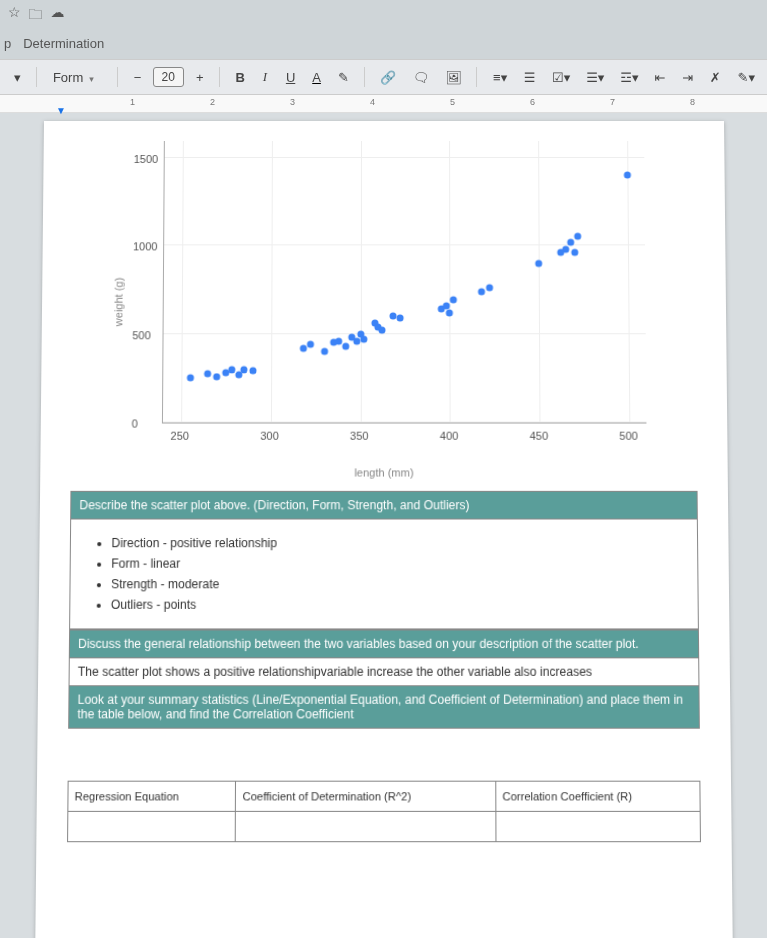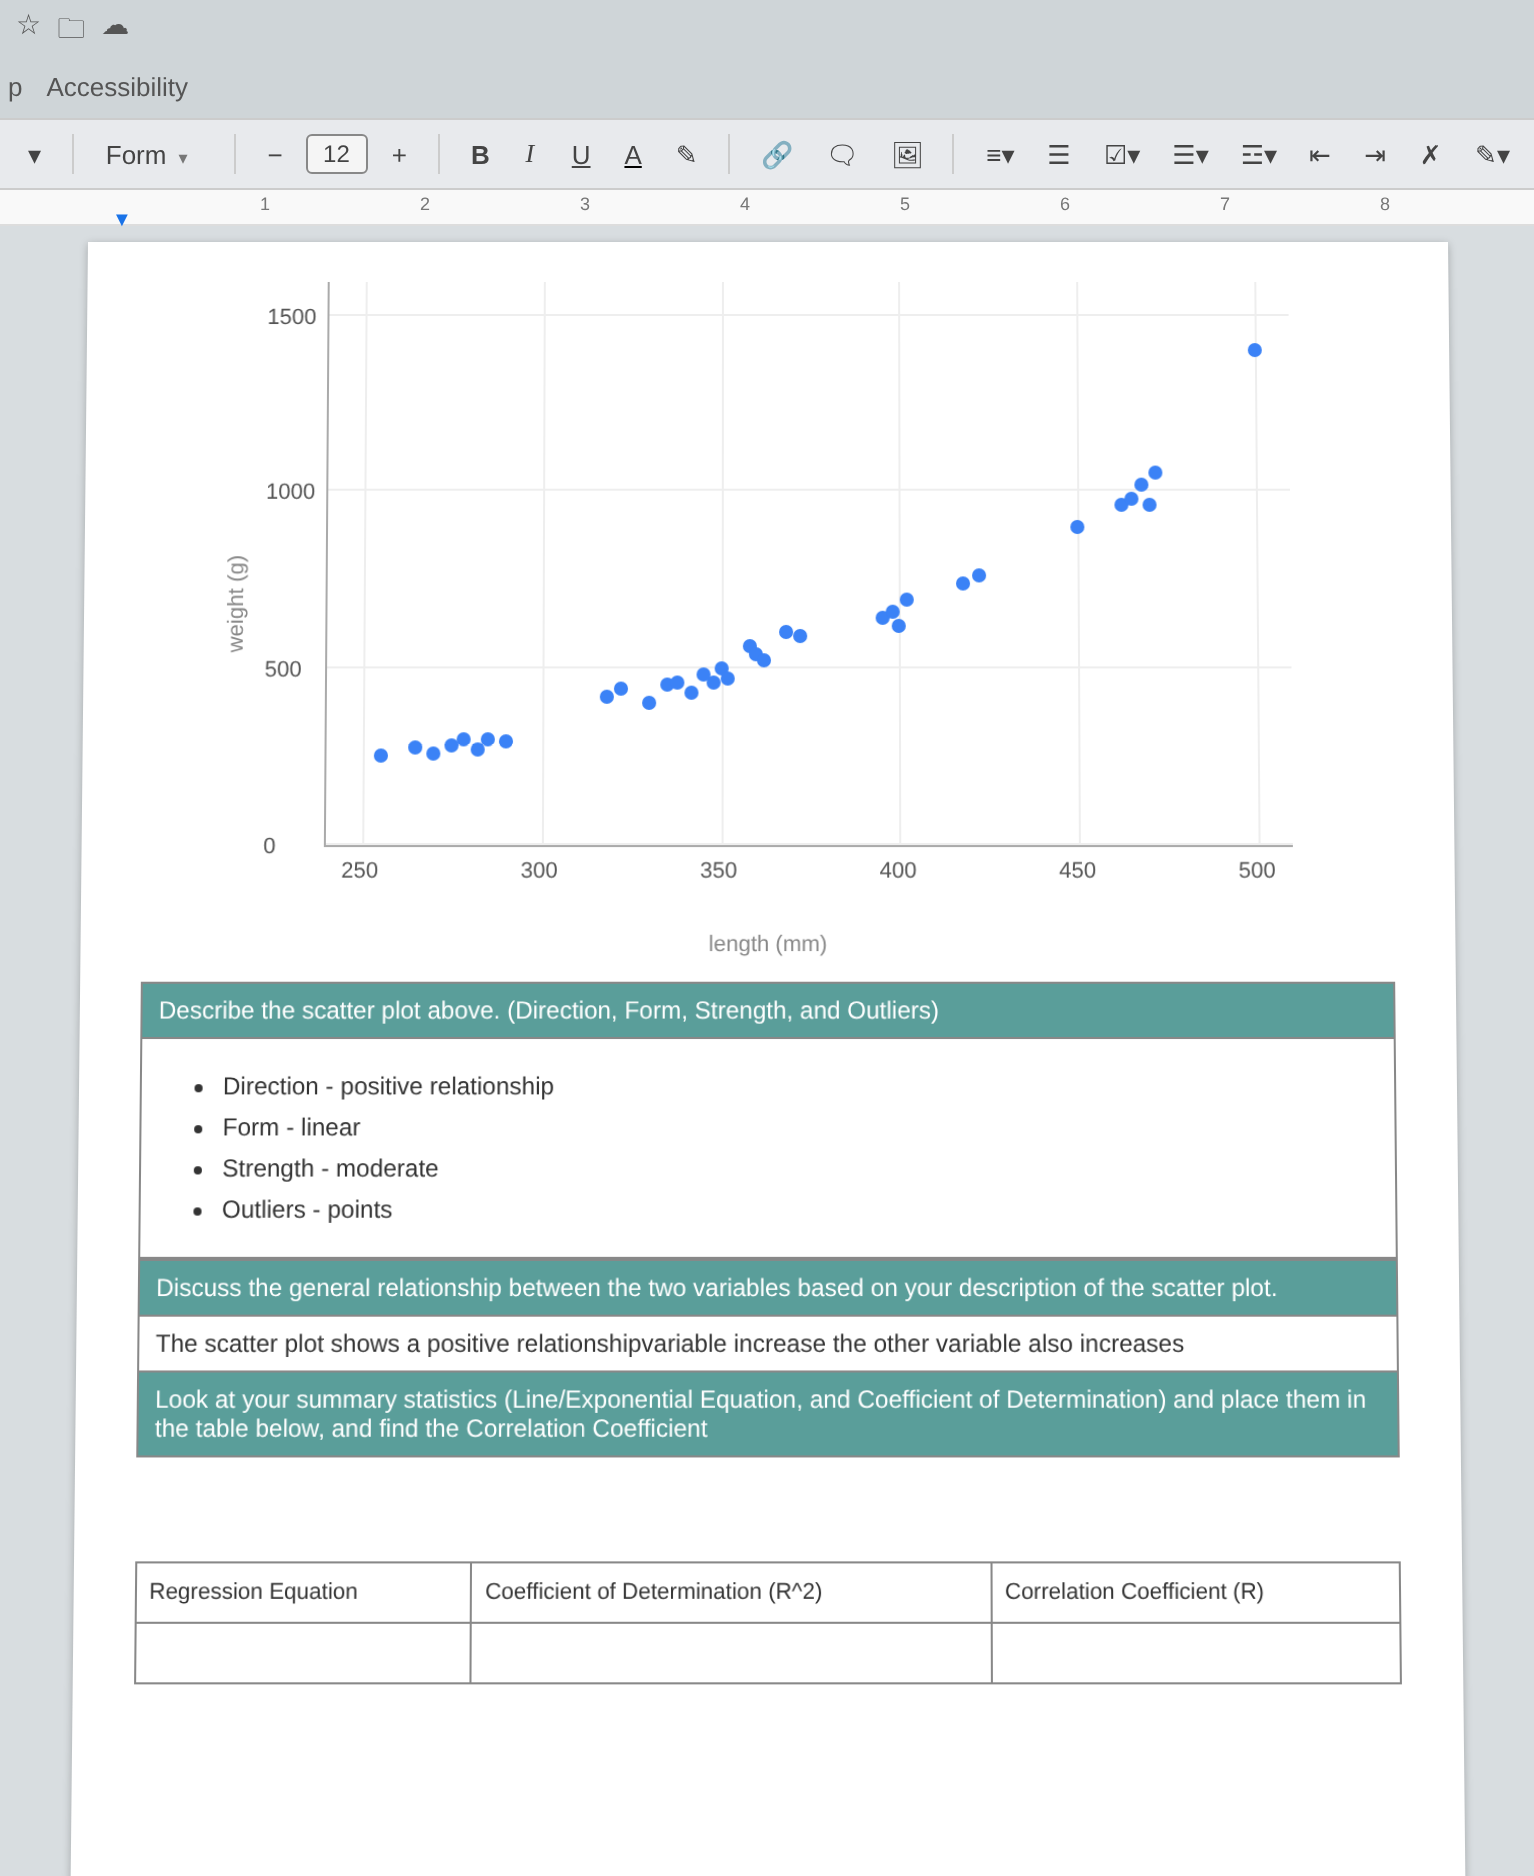--- a/index.html
+++ b/index.html
@@ -163,30 +163,30 @@
 <body>
 
 <div class="top-icons">
   <span>☆</span>
   <span>🗀</span>
   <span>☁</span>
 </div>
 
 <div class="menu-bar">
   <span>p</span>
-  <span>Accessibility</span>
+  <span>Determination</span>
 </div>
 
 <div class="toolbar">
   <span class="btn">▾</span>
   <span class="sep"></span>
   <span class="font-dd">Form</span>
   <span class="sep"></span>
   <span class="btn">−</span>
-  <span class="font-size-box">12</span>
+  <span class="font-size-box">20</span>
   <span class="btn">+</span>
   <span class="sep"></span>
   <span class="btn" style="font-weight:bold">B</span>
   <span class="btn" style="font-style:italic;font-family:serif">I</span>
   <span class="btn" style="text-decoration:underline">U</span>
   <span class="btn" style="text-decoration:underline;text-decoration-color:#000">A</span>
   <span class="btn">✎</span>
   <span class="sep"></span>
   <span class="btn">🔗</span>
   <span class="btn">🗨</span>

